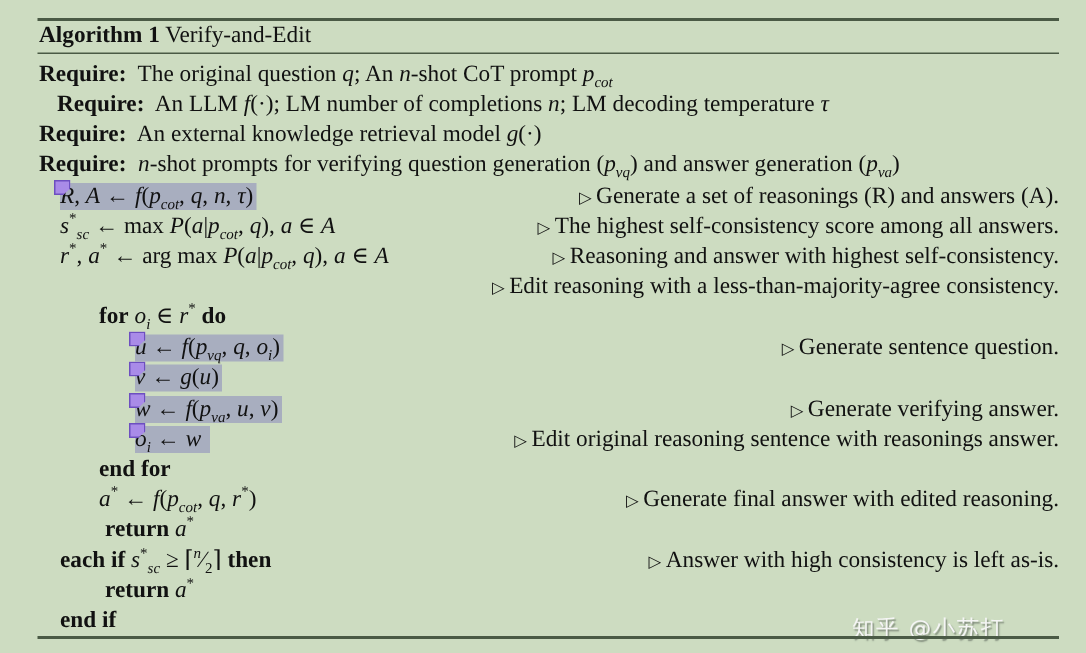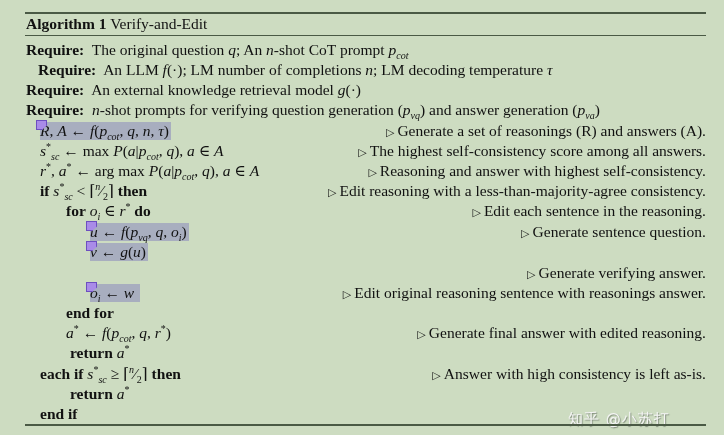--- a/index.html
+++ b/index.html
@@ -66,35 +66,34 @@
 </div>
 <div class="line" style="top:141px">
   <span class="code" style="left:14px"><i>s</i><sup>*</sup><sub><i>sc</i></sub> ← max <i>P</i>(<i>a</i>|<i>p</i><sub><i>cot</i></sub>, <i>q</i>), <i>a</i> ∈ <i>A</i></span>
   <span class="cmt"><span class="tri">▷</span><span>The highest self-consistency score among all answers.</span></span>
 </div>
 <div class="line" style="top:161px">
   <span class="code" style="left:14px"><i>r</i><sup>*</sup>, <i>a</i><sup>*</sup> ← arg max <i>P</i>(<i>a</i>|<i>p</i><sub><i>cot</i></sub>, <i>q</i>), <i>a</i> ∈ <i>A</i></span>
   <span class="cmt"><span class="tri">▷</span><span>Reasoning and answer with highest self-consistency.</span></span>
 </div>
 <div class="line" style="top:181px">
-  <span class="code" style="left:14px"><span class="kw">if</span> <i>s</i><sup>*</sup><sub><i>sc</i></sub> &lt; ⌈<sup><i>n</i></sup>⁄<sub>2</sub>⌉ <span class="kw">then</span></span>
   <span class="cmt"><span class="tri">▷</span><span>Edit reasoning with a less-than-majority-agree consistency.</span></span>
 </div>
 <div class="line" style="top:201px">
   <span class="code" style="left:40px"><span class="kw">for</span> <i>o</i><sub><i>i</i></sub> ∈ <i>r</i><sup>*</sup> <span class="kw">do</span></span>
-  <span class="cmt"><span class="tri">▷</span><span>Edit each sentence in the reasoning.</span></span>
 </div>
 <div class="line" style="top:222px">
   <span class="code" style="left:64px"><span class="hl"><span class="note"></span><i>u</i> ← <i>f</i>(<i>p</i><sub><i>vq</i></sub>, <i>q</i>, <i>o</i><sub><i>i</i></sub>)</span></span>
   <span class="cmt"><span class="tri">▷</span><span>Generate sentence question.</span></span>
 </div>
 <div class="line" style="top:242px">
   <span class="code" style="left:64px"><span class="hl"><span class="note"></span><i>v</i> ← <i>g</i>(<i>u</i>)</span></span>
 </div>
 <div class="line" style="top:263px">
+  <span class="code" style="left:64px"><span class="hl"><span class="note"></span><i>w</i> ← <i>f</i>(<i>p</i><sub><i>va</i></sub>, <i>u</i>, <i>v</i>)</span></span>
   <span class="cmt"><span class="tri">▷</span><span>Generate verifying answer.</span></span>
 </div>
 <div class="line" style="top:283px">
   <span class="code" style="left:64px"><span class="hl"><span class="note"></span><i>o</i><sub><i>i</i></sub> ← <i>w</i>&nbsp;</span></span>
   <span class="cmt"><span class="tri">▷</span><span>Edit original reasoning sentence with reasonings answer.</span></span>
 </div>
 <div class="line" style="top:303px">
   <span class="code kw" style="left:40px">end for</span>
 </div>
 <div class="line" style="top:323px">

